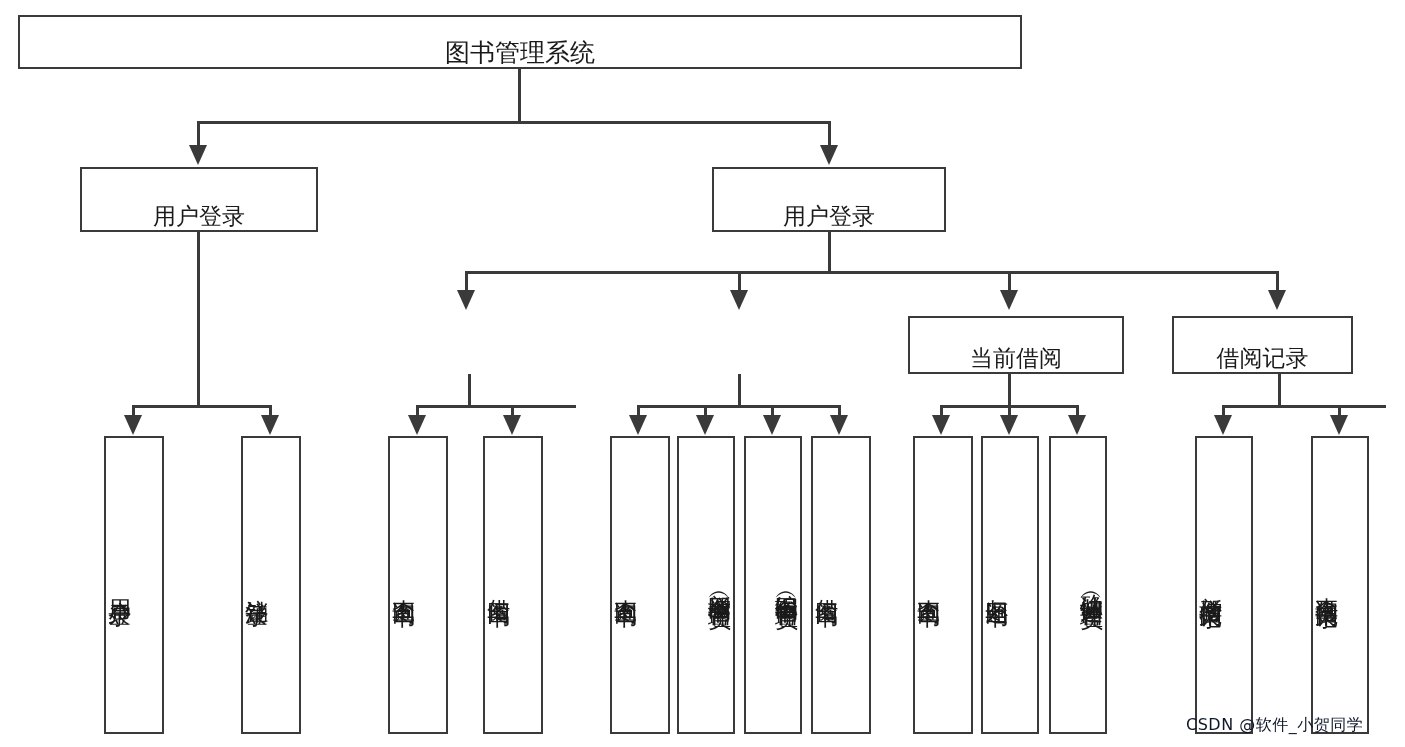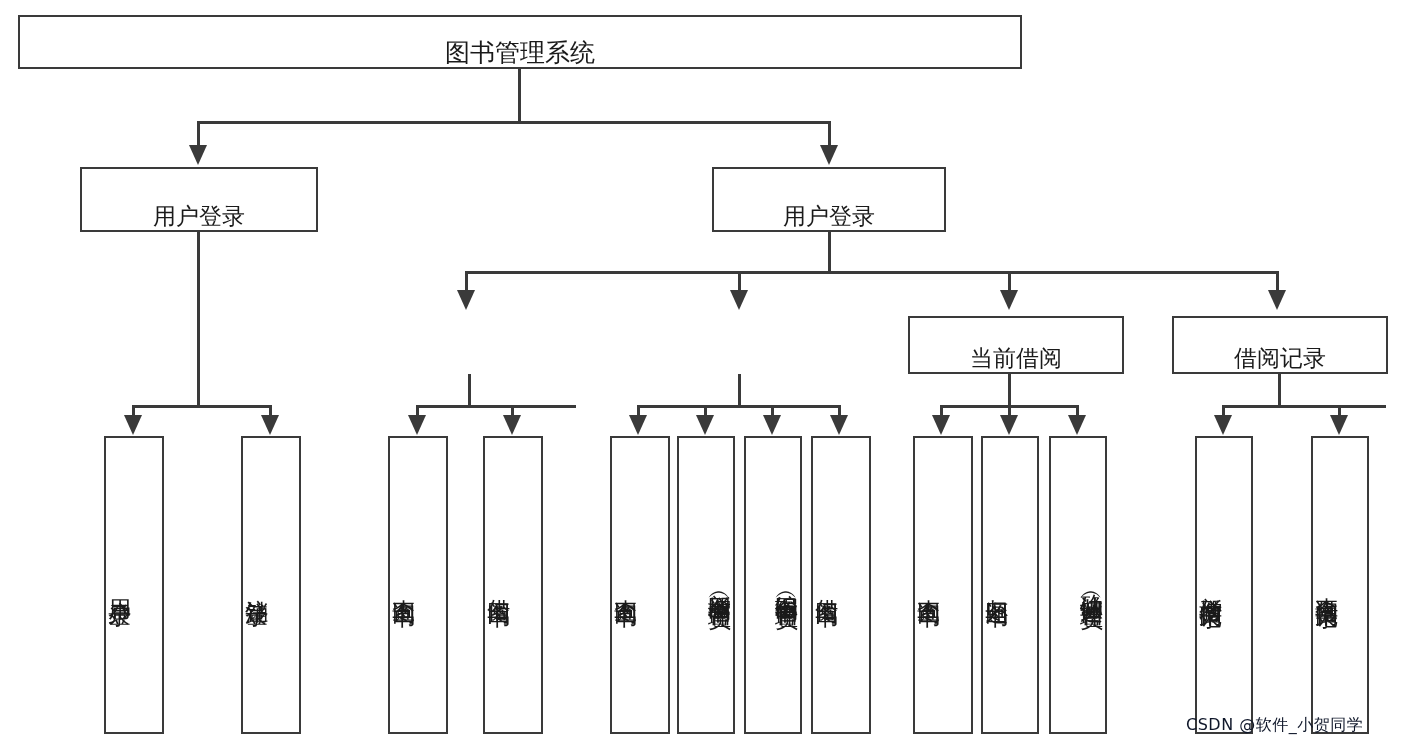--- a/index.html
+++ b/index.html
@@ -129,21 +129,21 @@
 
   <div class="vline" style="left:1008px; top:271px; width:3px; height:22px;"></div>
   <div class="arrow" style="left:1000px; top:290px;"></div>
 
   <div class="vline" style="left:1276px; top:271px; width:3px; height:22px;"></div>
   <div class="arrow" style="left:1268px; top:290px;"></div>
 
   <div class="node lvl3" style="left:902px; top:316px; width:216px; height:58px;margin-left:6px;">
     <span>当前借阅</span>
   </div>
-  <div class="node lvl3" style="left:1172px; top:316px; width:216px; height:58px;">
+  <div class="node lvl3" style="left:1172px; top:316px; width:181px; height:58px;">
     <span>借阅记录</span>
   </div>
 
   <div class="vline" style="left:468px; top:374px; width:3px; height:32px;"></div>
   <div class="hline" style="left:416px; top:405px; width:160px; height:3px;"></div>
   <div class="vline" style="left:416px; top:405px; width:3px; height:12px;"></div>
   <div class="arrow" style="left:408px; top:415px;"></div>
   <div class="vline" style="left:511px; top:405px; width:3px; height:12px;"></div>
   <div class="arrow" style="left:503px; top:415px;"></div>
 

